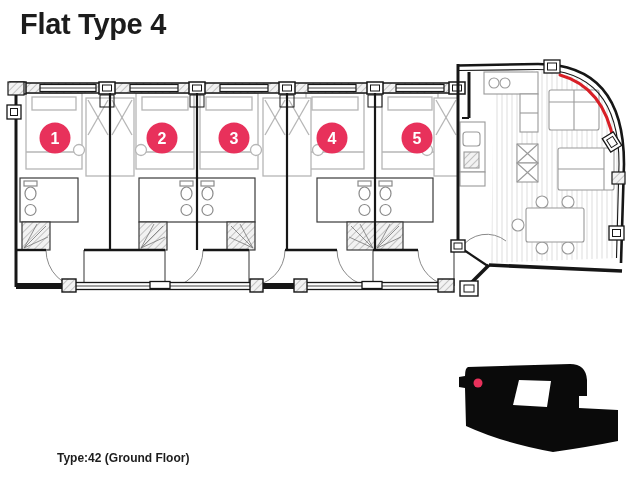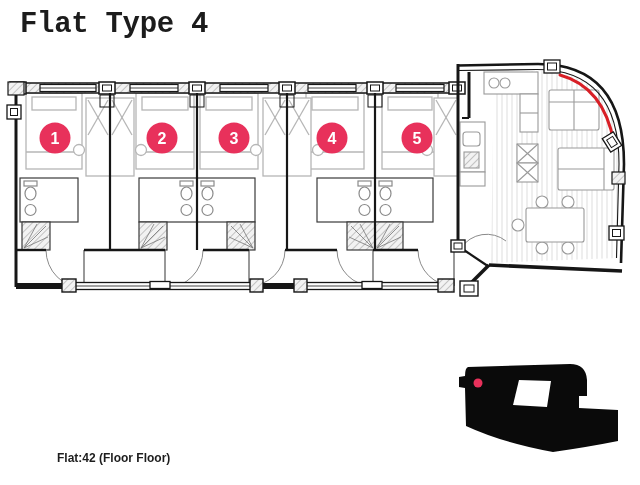--- a/index.html
+++ b/index.html
@@ -1,19 +1,19 @@
 <!DOCTYPE html>
 <html><head>
 <meta charset="utf-8">
 <style>
   html,body{margin:0;padding:0;background:#ffffff;}
   .canvas{position:relative;width:640px;height:485px;background:#ffffff;overflow:hidden;
           font-family:"Liberation Sans",sans-serif;}
   .title{position:absolute;left:20px;top:8px;font-size:29px;font-weight:800;
-         letter-spacing:-0.3px;color:#1c1c1c;font-family:Liberation Mono, monospace;}
+         letter-spacing:-0.3px;color:#1c1c1c;}
   .footer{position:absolute;left:57px;top:451px;font-size:12px;font-weight:600;color:#1d1d1d;}
   svg{position:absolute;left:0;top:0;}
   .badge-num{font-family:"Liberation Sans",sans-serif;font-weight:bold;font-size:16px;fill:#ffffff;}
 </style>
 </head>
 <body>
 
 <div class="canvas">
 
   <div class="title">Flat Type 4</div>
@@ -295,14 +295,14 @@
     </g>
 
     <g>
       <path fill="#0A0A0A" d="M468,367 L570,364 Q586,364 587,380 L587,396 L579,396 L579,408 L618,410 L618,441
                Q588,447 553,452 Q503,443 466,426 L465,388 L459,387 L459,377 L465,376 Q465,368 468,367 Z"></path>
       <path fill="#ffffff" d="M519,380 L551,381 L547,407 L513,405 Z"></path>
       <circle cx="478" cy="383" r="4.5" fill="#E8315B"></circle>
     </g>
   </svg>
 
-  <div class="footer">Flat:42 (Floor Floor)</div>
+  <div class="footer">Type:42 (Ground Floor)</div>
 </div>
 
 </body></html>

